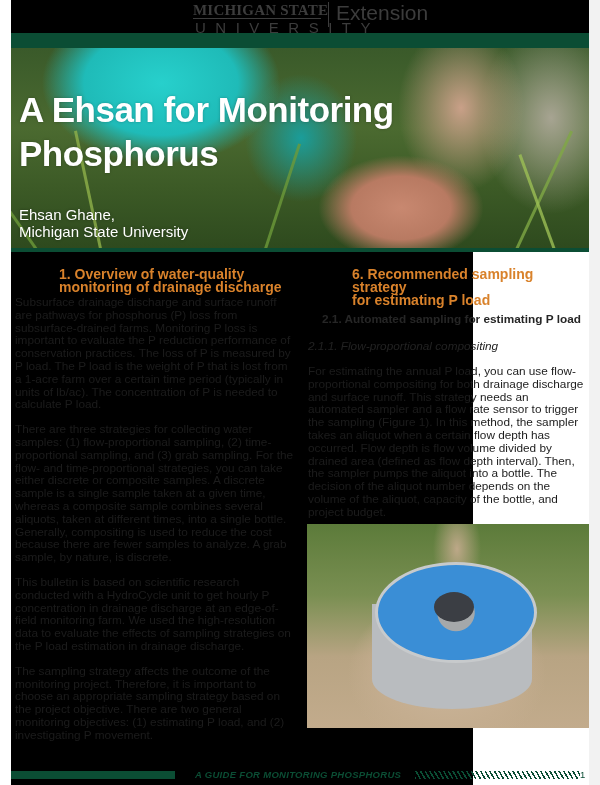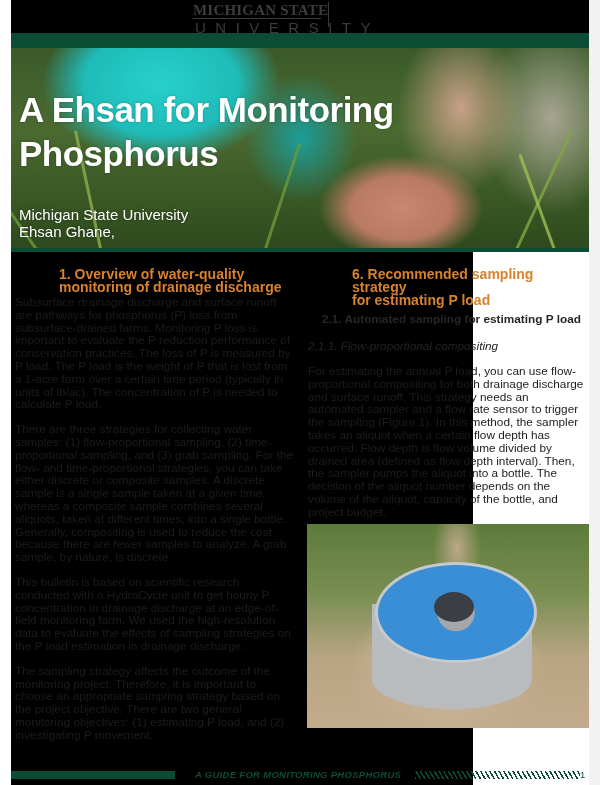--- a/index.html
+++ b/index.html
@@ -103,42 +103,43 @@
 
 <div class="page">
 
   <div class="masthead">
     <div class="msu-logo">
       <span class="msu-top">MICHIGAN STATE</span>
       <div class="msu-rule"></div>
       <span class="msu-bottom">UNIVERSITY</span>
     </div>
     <div class="logo-divider"></div>
+    <span class="ext-word">Extension</span>
   </div>
 
   <div class="bulletin-bar">
     <span class="bulletin-id">Extension Bulletin E3484</span>
     <span class="bulletin-meta">
       <span>New</span><span class="dot">•</span><span>July 2023</span>
     </span>
   </div>
 
   <div class="hero">
     <div class="grass" style="left:30px;top:60px;height:150px;transform:rotate(-35deg);"></div>
     <div class="grass" style="left:90px;top:80px;height:130px;transform:rotate(-12deg);background:#8fb04a;"></div>
     <div class="grass" style="left:250px;top:90px;height:120px;transform:rotate(18deg);"></div>
     <div class="grass" style="left:500px;top:70px;height:140px;transform:rotate(25deg);background:#7fa845;"></div>
     <div class="grass" style="left:545px;top:100px;height:110px;transform:rotate(-20deg);background:#9cbf55;"></div>
     <div class="hero-title">
       <div>A Ehsan for Monitoring</div>
       <div>Phosphorus</div>
     </div>
     <div class="hero-author">
+      <div>Ehsan Ghane,</div>
       <div>Michigan State University</div>
-      <div>Ehsan Ghane,</div>
     </div>
   </div>
   <div class="hero-rule"></div>
 
   <div class="col col-left">
     <div class="section-head">
       <div>1. Overview of water-quality</div>
       <div>monitoring of drainage discharge</div>
     </div>
     <p class="body-text">Subsurface drainage discharge and surface runoff are pathways for phosphorus (P) loss from subsurface-drained farms. Monitoring P loss is important to evaluate the P reduction performance of conservation practices. The loss of P is measured by P load. The P load is the weight of P that is lost from a 1-acre farm over a certain time period (typically in units of lb/ac). The concentration of P is needed to calculate P load.</p>

